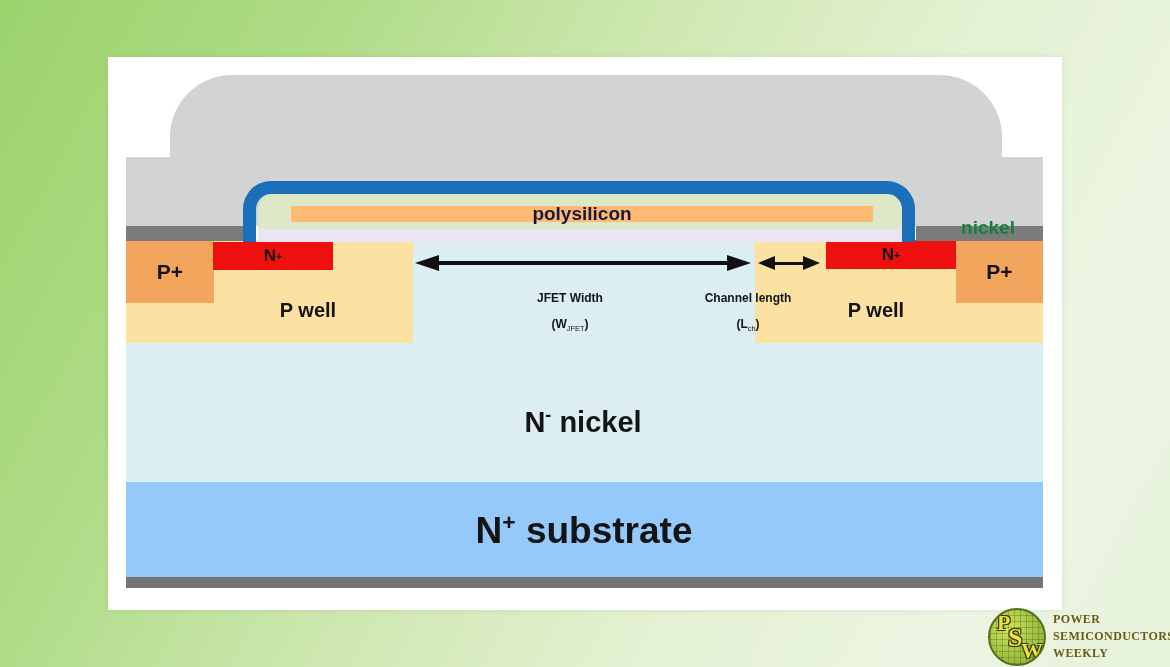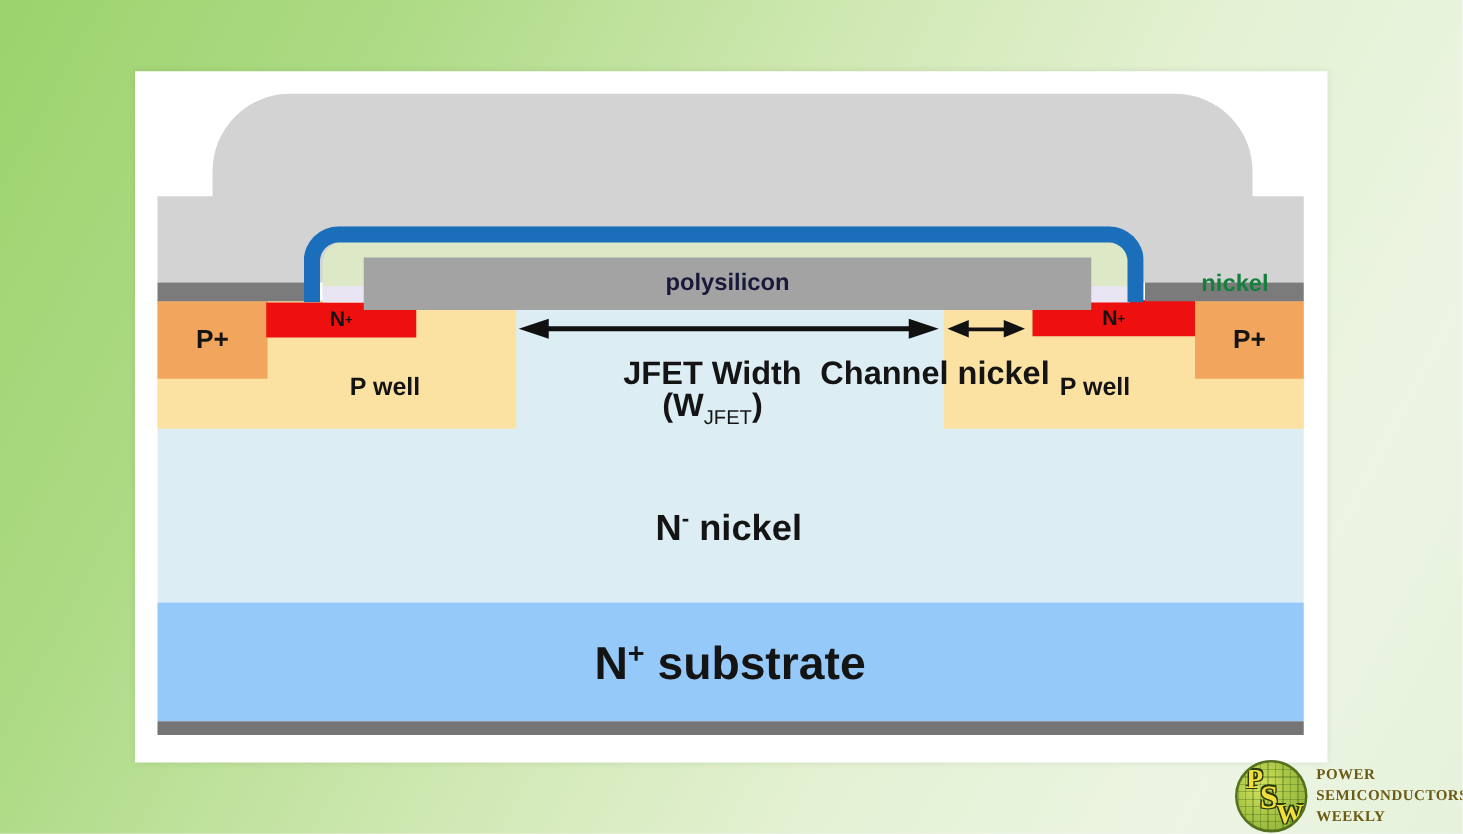--- a/index.html
+++ b/index.html
@@ -25,38 +25,38 @@
   .pwell-l  { left:18px;  top:183px; width:287px; height:103px; background:#fbe2a2; }
   .pwell-r  { left:647px; top:183px; width:288px; height:103px; background:#fbe2a2; }
   .pplus-l  { left:18px;  top:184px; width:88px; height:62px; background:#f2a55c; }
   .pplus-r  { left:848px; top:184px; width:87px; height:62px; background:#f2a55c; }
   .nplus-l  { left:105px; top:185px; width:120px; height:28px; background:#ee0f0f; }
   .nplus-r  { left:718px; top:183px; width:130px; height:29px; background:#ee0f0f; }
   .nickel-l { left:18px;  top:169px; width:127px; height:15px; background:#7b7b7b; }
   .nickel-r { left:808px; top:169px; width:127px; height:15px; background:#7b7b7b; }
   .oxgreen  { left:150px; top:136px; width:646px; height:42px; background:#dde8c6; border-radius:18px 18px 0 0; }
   .oxlav    { left:150px; top:172px; width:646px; height:13px; background:#e9e5f3; }
-  .poly     { left:183px; top:149px; width:582px; height:42px; background:#a3a3a3;
+  .poly     { left:183px; top:149px; width:582px; height:16px; background:#fdba74;
               display:flex; align-items:center; justify-content:center; }
   .gate-blue{ left:135px; top:124px; width:672px; height:61px; background:transparent;
               border:13px solid #1b6fba; border-bottom:none; border-radius:28px 28px 0 0; }
   
   .lbl{ position:absolute; color:#141414; font-weight:bold; white-space:nowrap; }
   .ctr{ transform:translateX(-50%); text-align:center; }
   .alum-lbl{ left:475px; top:52px; font-size:31px; }
   .poly-lbl{ font-size:19px; color:#18183a; }
   .nickel-lbl{ left:880px; top:160px; font-size:19px; color:#15803d; }
   .block-lbl{ width:100%; height:100%; display:flex; align-items:center; justify-content:center;
               font-weight:bold; color:#141414; }
   .pplus-fs{ font-size:21px; }
   .nplus-fs{ font-size:17px; }
   .pwell-lbl{ font-size:20px; }
   .pwell-l-lbl{ left:200px; top:242px; }
   .pwell-r-lbl{ left:768px; top:242px; }
-  .dim-lbl{ font-size:26px; line-height:26px; }
+  .dim-lbl{ font-size:12px; line-height:26px; }
   .jfet-lbl{ left:462px; top:228px; }
   .chan-lbl{ left:640px; top:228px; }
   .ndrift-lbl{ left:475px; top:348px; font-size:29px; }
   .nsub-lbl{ left:476px; top:452px; font-size:37px; }
   sup{ font-size:62%; vertical-align:super; font-weight:bold; }
   sub{ font-size:62%; vertical-align:sub; font-weight:normal; }
   
   .dimarrow{ position:absolute; height:16px; }
   .dimarrow .line{ position:absolute; top:6px; height:4px; background:#111; }
   .dimarrow .head{ position:absolute; width:0; height:0; top:0; }
@@ -142,21 +142,22 @@
     <div class="lbl ctr nickel-lbl">nickel</div>
     <div class="lbl ctr pwell-lbl pwell-l-lbl">P well</div>
     <div class="lbl ctr pwell-lbl pwell-r-lbl">P well</div>
 
     <div class="lbl ctr dim-lbl jfet-lbl">
       <div>JFET Width</div>
       <div><span>(W</span><sub>JFET</sub><span>)</span></div>
     </div>
 
     <div class="lbl ctr dim-lbl chan-lbl">
-      <div>Channel nickel</div>
+      <div>Channel length</div>
+      <div><span>(L</span><sub>ch</sub><span>)</span></div>
     </div>
 
     <div class="lbl ctr ndrift-lbl"><span>N</span><sup>-</sup><span> nickel</span></div>
 
     <div class="lbl ctr nsub-lbl"><span>N</span><sup>+</sup><span> substrate</span></div>
 
   </div>
 </div>
 
 <div class="logo-circle">

